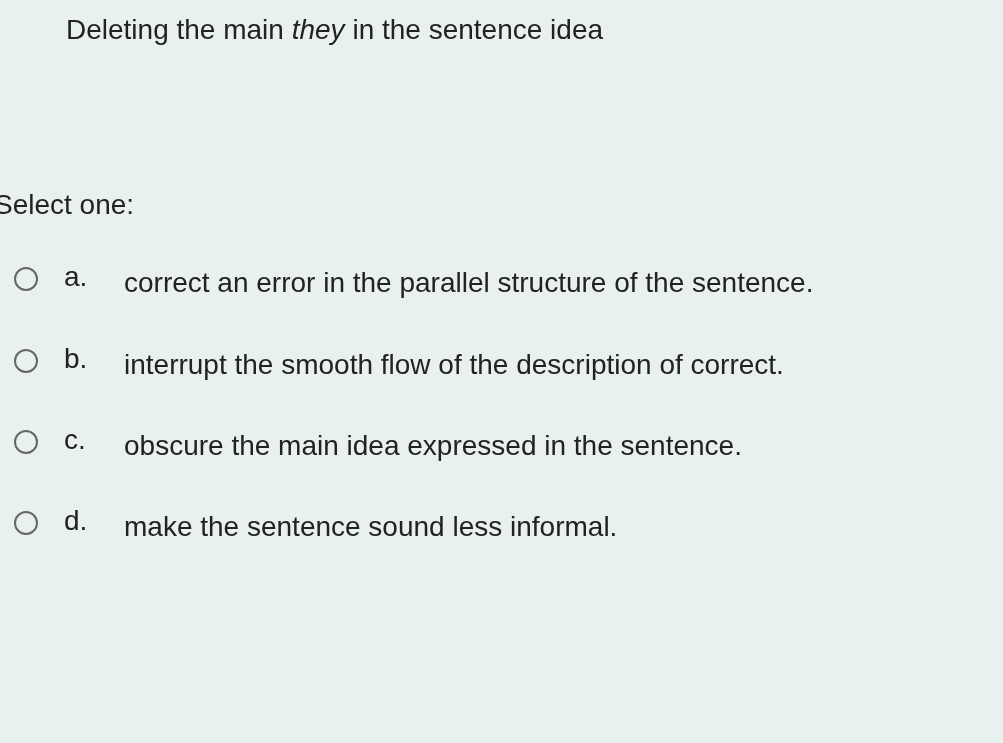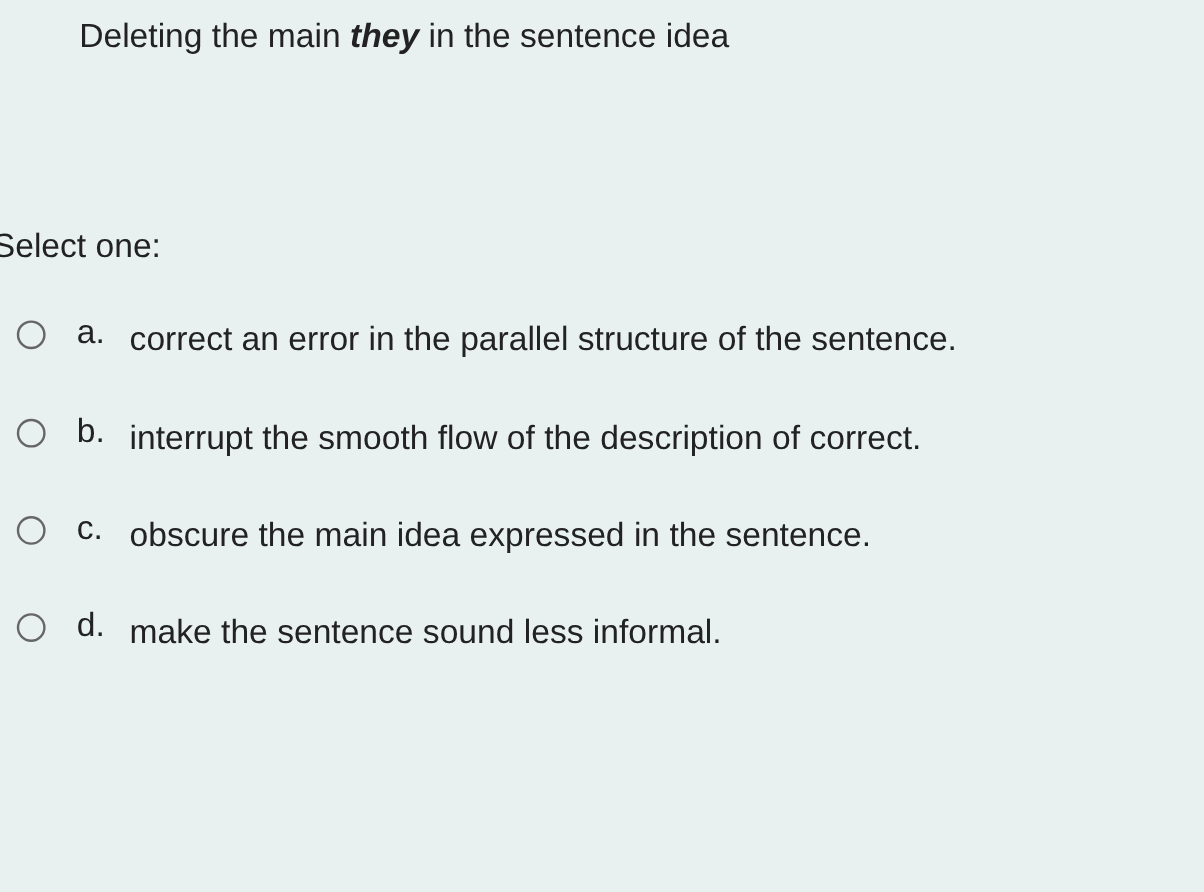--- a/index.html
+++ b/index.html
@@ -16,21 +16,20 @@
       width: 1003px;
       height: 743px;
       overflow: hidden;
     }
     .question-text {
       padding: 10px 0 0 66px;
       line-height: 1.4;
     }
     .question-text .italic {
       font-style: italic;
-      font-weight: bold;
     }
     .select-one {
       padding: 140px 0 0 0;
       margin-left: -6px;
     }
     .options {
       padding: 40px 0 0 0;
     }
     .option {
       display: flex;
@@ -48,20 +47,21 @@
       margin-right: 26px;
       cursor: pointer;
     }
     .option-letter {
       min-width: 44px;
       padding-right: 12px;
     }
     .option-text {
       line-height: 1.55;
       padding-right: 20px;
+      margin-left: 16px;
     }
   </style>
 </head>
 <body>
 
 <div class="question-text">
   <span>Deleting the main </span><span class="italic">they</span><span> in the sentence idea</span>
 </div>
 
 <div class="select-one">Select one:</div>

